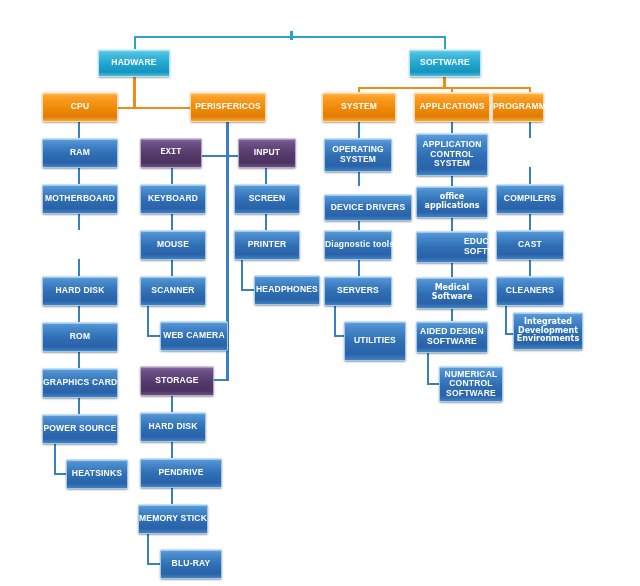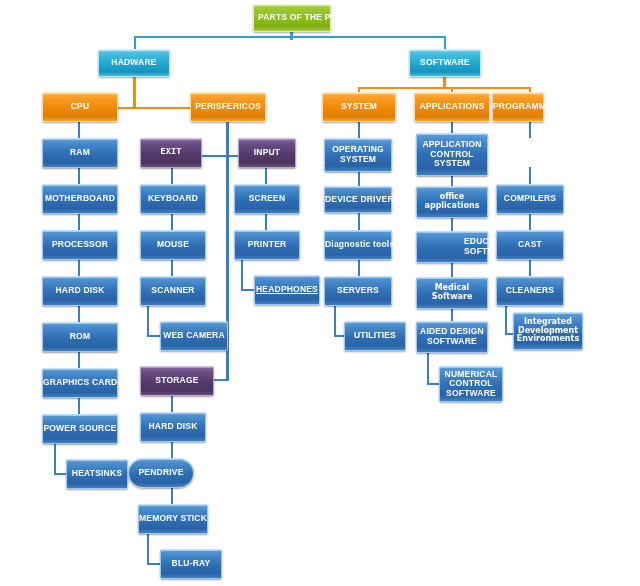--- a/index.html
+++ b/index.html
@@ -149,23 +149,20 @@
   <div class="conn blue" style="left:427px;top:353px;width:2px;height:32px;"></div>
   <div class="conn blue" style="left:427px;top:383px;width:14px;height:2px;"></div>
 
   <div class="conn blue" style="left:529px;top:121px;width:2px;height:17px;"></div>
   <div class="conn blue" style="left:529px;top:167px;width:2px;height:17px;"></div>
   <div class="conn blue" style="left:529px;top:213px;width:2px;height:17px;"></div>
   <div class="conn blue" style="left:529px;top:259px;width:2px;height:17px;"></div>
   <div class="conn blue" style="left:505px;top:305px;width:2px;height:30px;"></div>
   <div class="conn blue" style="left:505px;top:333px;width:10px;height:2px;"></div>
 
-  <div class="node n-green clip" style="left:253px;top:4px;width:78px;height:28px;">
-    <span class="lbl">PARTS OF THE PC</span>
-  </div>
 
   <div class="node n-teal" style="left:98px;top:49px;width:72px;height:28px;">
     <span class="lbl">HADWARE</span>
   </div>
   <div class="node n-teal" style="left:409px;top:49px;width:72px;height:28px;">
     <span class="lbl">SOFTWARE</span>
   </div>
 
   <div class="node n-orange" style="left:42px;top:92px;width:76px;height:30px;">
     <span class="lbl">CPU</span>
@@ -192,23 +189,20 @@
   <div class="node n-purple" style="left:140px;top:366px;width:74px;height:30px;">
     <span class="lbl">STORAGE</span>
   </div>
 
   <div class="node n-blue" style="left:42px;top:138px;width:76px;height:30px;">
     <span class="lbl">RAM</span>
   </div>
   <div class="node n-blue" style="left:42px;top:184px;width:76px;height:30px;">
     <span class="lbl">MOTHERBOARD</span>
   </div>
-  <div class="node n-blue" style="left:42px;top:230px;width:76px;height:30px;">
-    <span class="lbl">PROCESSOR</span>
-  </div>
   <div class="node n-blue" style="left:42px;top:276px;width:76px;height:30px;">
     <span class="lbl">HARD DISK</span>
   </div>
   <div class="node n-blue" style="left:42px;top:322px;width:76px;height:30px;">
     <span class="lbl">ROM</span>
   </div>
   <div class="node n-blue" style="left:42px;top:368px;width:76px;height:30px;">
     <span class="lbl">GRAPHICS CARD</span>
   </div>
   <div class="node n-blue" style="left:42px;top:414px;width:76px;height:30px;">
@@ -230,51 +224,51 @@
   <div class="node n-blue" style="left:160px;top:321px;width:68px;height:30px;">
     <span class="lbl">WEB CAMERA</span>
   </div>
 
   <div class="node n-blue" style="left:234px;top:184px;width:66px;height:30px;">
     <span class="lbl">SCREEN</span>
   </div>
   <div class="node n-blue" style="left:234px;top:230px;width:66px;height:30px;">
     <span class="lbl">PRINTER</span>
   </div>
-  <div class="node n-blue" style="left:254px;top:275px;width:66px;height:30px;text-decoration:underline;">
+  <div class="node n-blue" style="left:254px;top:275px;width:66px;height:30px;">
     <span class="lbl">HEADPHONES</span>
   </div>
 
   <div class="node n-blue" style="left:140px;top:412px;width:66px;height:30px;">
     <span class="lbl">HARD DISK</span>
   </div>
-  <div class="node n-blue" style="left:128px;top:458px;width:66px;height:30px;border-radius:15px;">
+  <div class="node n-blue" style="left:140px;top:458px;width:82px;height:30px;">
     <span class="lbl">PENDRIVE</span>
   </div>
   <div class="node n-blue" style="left:138px;top:504px;width:70px;height:30px;">
     <span class="lbl">MEMORY STICK</span>
   </div>
   <div class="node n-blue" style="left:160px;top:549px;width:62px;height:30px;">
     <span class="lbl">BLU-RAY</span>
   </div>
 
   <div class="node n-blue" style="left:324px;top:138px;width:68px;height:34px;">
     <span class="lbl">OPERATING
 SYSTEM</span>
   </div>
-  <div class="node n-blue" style="left:324px;top:186px;width:68px;height:27px;">
+  <div class="node n-blue" style="left:324px;top:194px;width:88px;height:27px;">
     <span class="lbl">DEVICE DRIVERS</span>
   </div>
   <div class="node n-blue" style="left:324px;top:230px;width:68px;height:30px;">
     <span class="lbl">Diagnostic tools</span>
   </div>
   <div class="node n-blue" style="left:324px;top:276px;width:68px;height:30px;">
     <span class="lbl">SERVERS</span>
   </div>
-  <div class="node n-blue" style="left:344px;top:321px;width:62px;height:30px;">
+  <div class="node n-blue" style="left:344px;top:321px;width:62px;height:40px;">
     <span class="lbl">UTILITIES</span>
   </div>
 
   <div class="node n-blue" style="left:416px;top:133px;width:72px;height:43px;">
     <span class="lbl">APPLICATION
 CONTROL
 SYSTEM</span>
   </div>
   <div class="node n-blue font-round" style="left:416px;top:186px;width:72px;height:32px;">
     <span class="lbl">office

